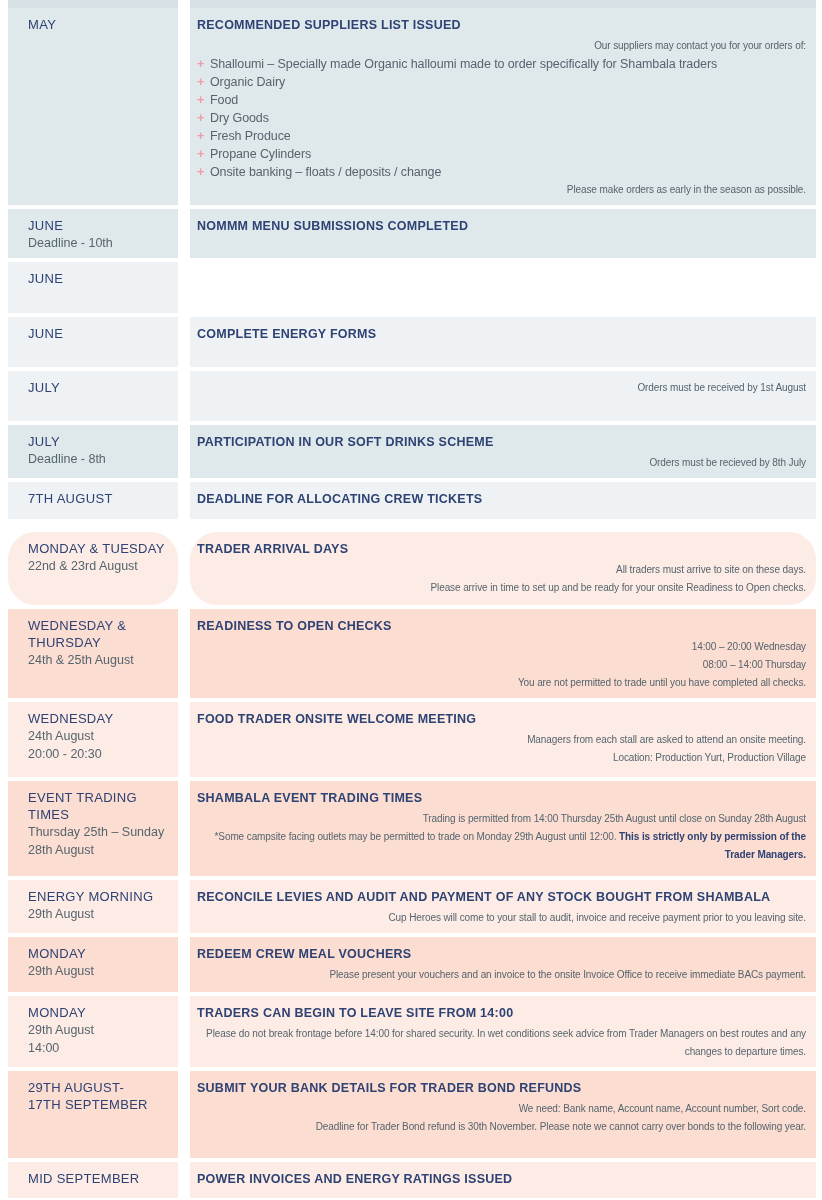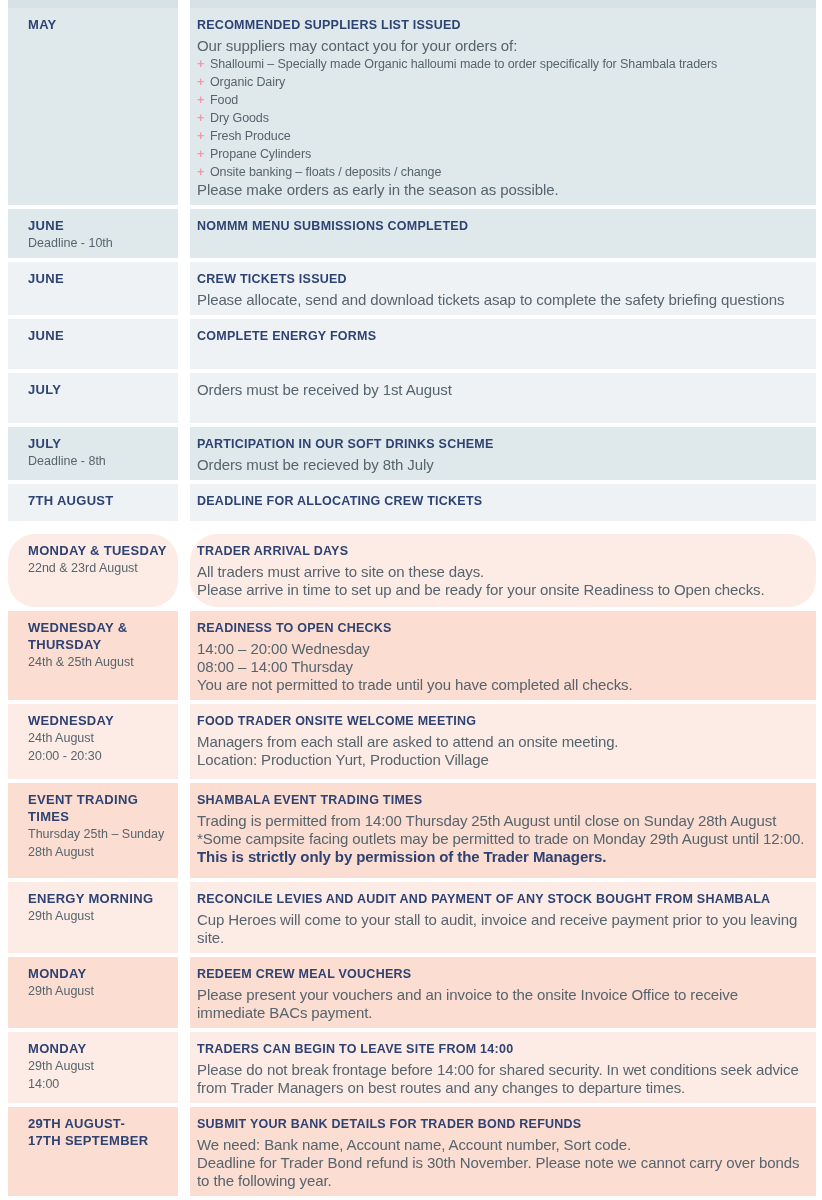--- a/index.html
+++ b/index.html
@@ -29,24 +29,24 @@
   .t-pink-dark .cell{background:var(--pink-dark);}
   
   .h0 .cell{min-height:195px;} .h1 .cell{min-height:49px;} .h2 .cell{min-height:51px;}
   .h3 .cell{min-height:50px;}  .h4 .cell{min-height:50px;} .h5 .cell{min-height:50px;}
   .h6 .cell{min-height:37px;}  .h7 .cell{min-height:73px;border-radius:27px;} .h8 .cell{min-height:88px;}
   .h9 .cell{min-height:75px;}  .h10 .cell{min-height:95px;}.h11 .cell{min-height:50px;}
   .h12 .cell{min-height:55px;} .h13 .cell{min-height:68px;}.h14 .cell{min-height:87px;}
   .h15 .cell{min-height:36px;}
   .gap-section{margin-bottom:13px;}
   
-  .date-title{color:var(--navy);font-weight:bold;font-size:13px;line-height:17px;letter-spacing:.3px;}
+  .date-title{color:var(--navy);font-weight:normal;font-size:13px;line-height:17px;letter-spacing:.3px;}
   .date-sub{color:var(--body);font-size:12.5px;line-height:18px;}
   h3.heading{color:var(--navy);font-weight:bold;font-size:12.5px;line-height:17px;letter-spacing:.25px;margin:1px 0 3px 0;}
-  p.body{color:var(--body);font-size:15px;line-height:18px;letter-spacing:-0.1px;}
+  p.body{color:var(--body);font-size:10px;line-height:18px;letter-spacing:-0.1px;text-align:right;}
   .li{display:flex;color:var(--body);font-size:12.5px;line-height:18px;letter-spacing:-0.1px;}
   .plus{color:var(--plus);font-weight:bold;width:13px;flex:0 0 13px;font-size:12.5px;}
   .bold-navy{color:var(--navy);font-weight:bold;}
 </style>
 </head>
 <body>
 
 <div class="page">
 
   <div class="row strip">
@@ -100,24 +100,20 @@
     </div>
     <div class="cell content">
       <h3 class="heading">NOMMM MENU SUBMISSIONS COMPLETED</h3>
     </div>
   </div>
 
   <div class="row t-blue-light h2">
     <div class="cell date">
       <div class="date-title">JUNE</div>
     </div>
-    <div class="cell content">
-      <h3 class="heading">CREW TICKETS ISSUED</h3>
-      <p class="body">Please allocate, send and download tickets asap to complete the safety briefing questions</p>
-    </div>
   </div>
 
   <div class="row t-blue-light h3">
     <div class="cell date">
       <div class="date-title">JUNE</div>
     </div>
     <div class="cell content">
       <h3 class="heading">COMPLETE ENERGY FORMS</h3>
     </div>
   </div>

